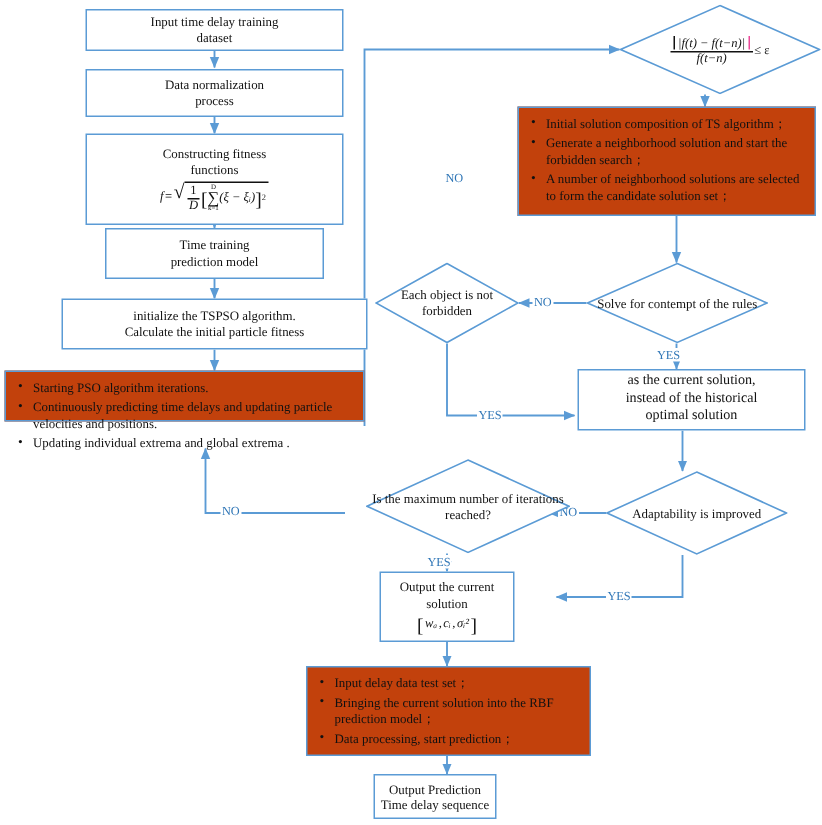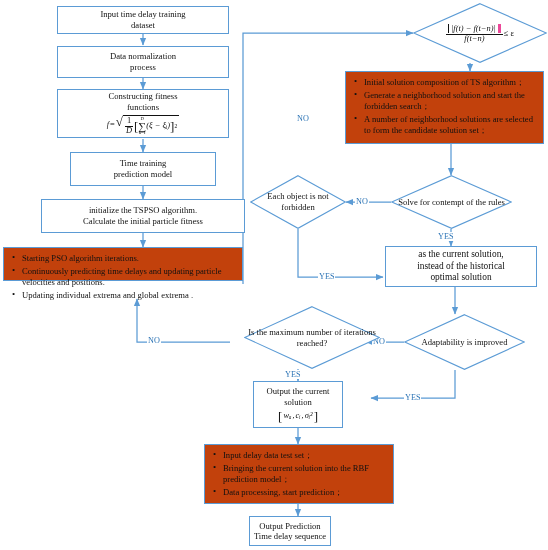--- a/index.html
+++ b/index.html
@@ -36,21 +36,21 @@
   .frac .num{border-bottom:1px solid #111;padding:0 2px;display:block;}
   .frac .den{padding:0 2px;display:block;}
   .sqrt{display:inline-flex;align-items:stretch;}
   .sqrt .rad{font-style:normal;font-size:13px;line-height:1;}
   .sqrt .body{border-top:1px solid #111;padding:1px 2px 0 1px;display:inline-flex;align-items:center;}
   .sum{display:inline-flex;flex-direction:column;align-items:center;line-height:0.95;font-style:normal;}
   .sum .sig{font-size:11px;}
   .sum .lim{font-size:4.6px;}
   .sup{font-size:5.6px;vertical-align:3px;font-style:normal;}
   .brk{font-size:13px;font-style:normal;line-height:1;}
-  .abs{border-left:1px solid #111;border-right:3px solid #ec4899;padding:0 2px;}
+  .abs{border-left:1px solid #111;border-right:1px solid #ec4899;padding:0 2px;}
 </style>
 </head>
 <body>
 
 <div id="canvas">
 
   <svg class="lines" viewBox="0 0 548 550">
     <defs>
       <marker id="ah" markerWidth="7" markerHeight="7" refX="5.6" refY="3" orient="auto">
         <path d="M0,0.5 L6,3 L0,5.5 z" fill="#5b9bd5"></path>
@@ -95,21 +95,21 @@
   <div class="node" style="left:57px;top:6px;width:172px;height:28px;">
     <span class="ln">Input time delay training</span>
     <span class="ln">dataset</span>
   </div>
 
   <div class="node" style="left:57px;top:46px;width:172px;height:32px;text-align:center;">
     <span class="ln">Data normalization</span>
     <span class="ln">process</span>
   </div>
 
-  <div class="node" style="left:57px;top:89px;width:172px;height:49px;">
+  <div class="node" style="left:57px;top:89px;width:172px;height:61px;">
     <span class="ln">Constructing fitness</span>
     <span class="ln">functions</span>
     <span class="math">
       <span>f</span>
       <span class="up">=</span>
       <span class="sqrt">
         <span class="rad">√</span>
         <span class="body">
           <span class="frac">
             <span class="num up">1</span>

